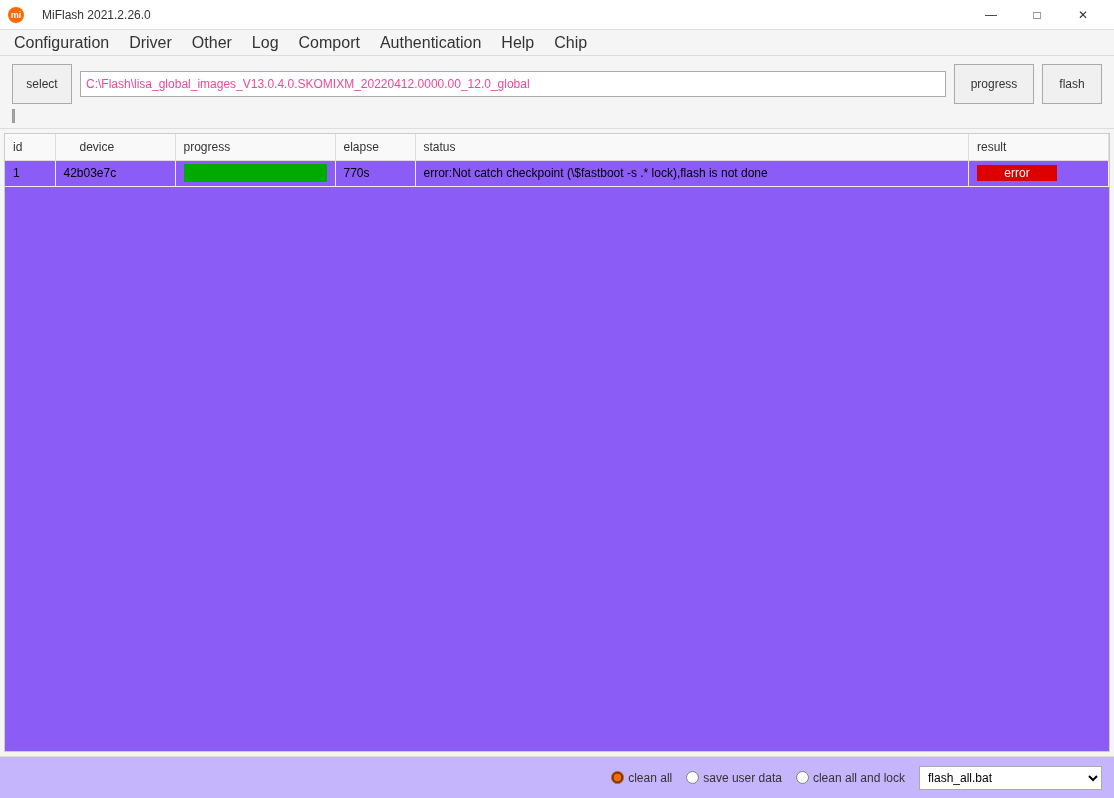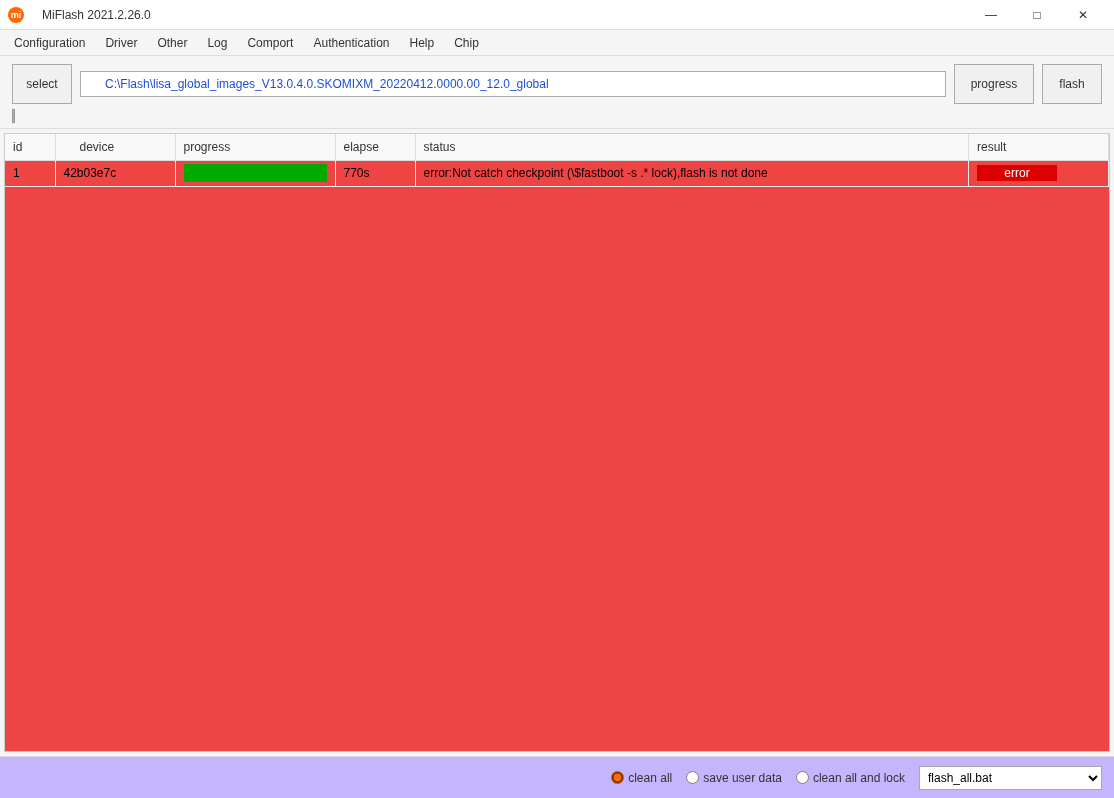--- a/index.html
+++ b/index.html
@@ -69,21 +69,21 @@
       height: 26px;
       display: flex;
       align-items: center;
       border-bottom: 1px solid #ddd;
       padding: 0 4px;
     }
     .menu-item {
       padding: 4px 10px;
       cursor: pointer;
       color: #333;
-      font-size: 12px;
+      font-size: 16px;
       border-radius: 2px;
     }
 
     
     .toolbar {
       background: #f5f5f5;
       padding: 8px 12px;
       display: flex;
       align-items: center;
       gap: 8px;
@@ -103,24 +103,24 @@
       cursor: pointer;
       font-size: 12px;
       color: #333;
       min-width: 60px;
       height: 40px;
     }
     .path-input {
       flex: 1;
       height: 26px;
       border: 1px solid #aaa;
-      padding: 2px 24px;
+      padding: 2px 5px;
       font-size: 12px;
       background: white;
-      color: #1d4ed8;
+      color: #ec4899;
     }
     .refresh-btn {
       min-width: 80px;
     }
     .flash-btn {
       min-width: 60px;
     }
 
     
     .main {
@@ -128,21 +128,21 @@
       display: flex;
       flex-direction: column;
       background: #f5f5f5;
       padding: 4px;
       overflow: hidden;
     }
 
     
     .table-container {
       flex: 1;
-      background: #ef4444;
+      background: #8b5cf6;
       border: 1px solid #ccc;
       overflow: auto;
     }
     table {
       width: 100%;
       border-collapse: collapse;
       font-size: 12px;
     }
     table th {
       text-align: left;

